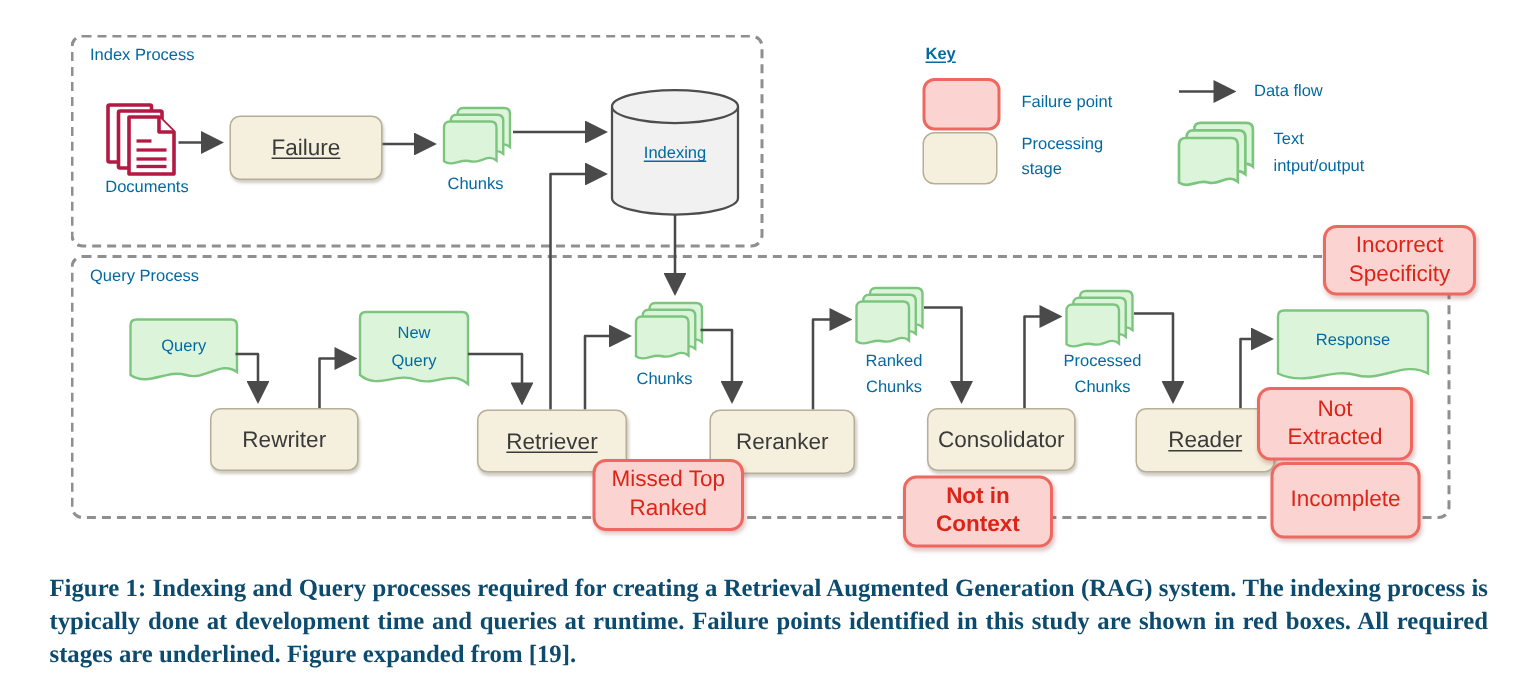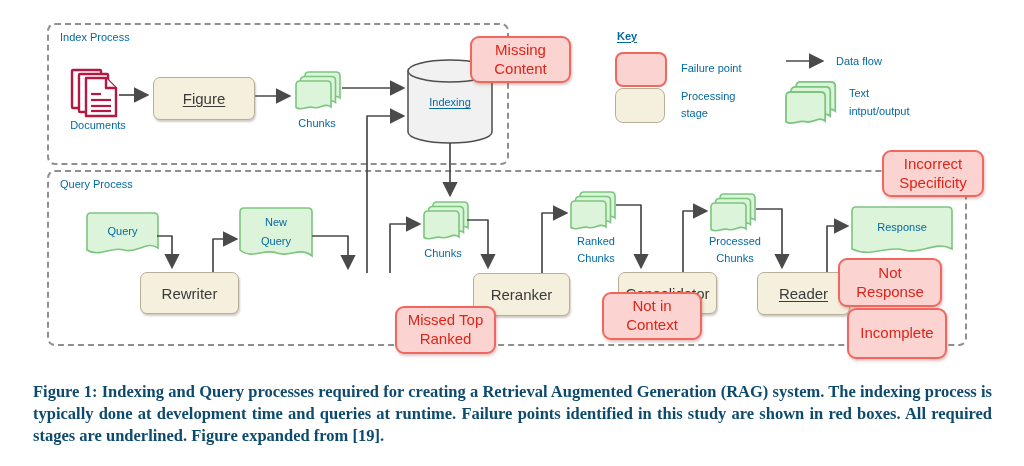--- a/index.html
+++ b/index.html
@@ -97,21 +97,21 @@
       <polyline class="flow" points="827,272 827,226 847,226"></polyline>
       <polyline class="flow" points="786,61 822,61"></polyline>
     </g>
   </svg>
 
   <div class="lbl" style="left:60px;top:31px;">Index Process</div>
   <div class="lbl" style="left:60px;top:178px;">Query Process</div>
 
   <div class="lbl center" style="left:52px;top:119px;width:92px;">Documents</div>
   <div class="stage" style="left:153px;top:77px;width:100px;height:41px;">
-    <span class="ul">Figure</span>
+    <span class="ul">Failure</span>
   </div>
   <div class="lbl center" style="left:291px;top:117px;width:52px;">Chunks</div>
   <div class="lbl center" style="left:408px;top:96px;width:84px;">
     <span class="ul">Indexing</span>
   </div>
 
   <div class="lbl bold" style="left:617px;top:17px;">
     <span class="ul">Key</span>
   </div>
   <div class="swatch sw-fail" style="left:615px;top:52px;width:48px;height:31px;"></div>
@@ -129,37 +129,38 @@
   <div class="lbl center" style="left:417px;top:247px;width:52px;">Chunks</div>
   <div class="lbl center" style="left:566px;top:233px;width:60px;line-height:17px;">Ranked
 Chunks</div>
   <div class="lbl center" style="left:697px;top:233px;width:76px;line-height:17px;">Processed
 Chunks</div>
   <div class="lbl center" style="left:852px;top:210px;width:100px;height:34px;">Response</div>
 
   <div class="stage" style="left:140px;top:272px;width:97px;height:40px;">
     <span>Rewriter</span>
   </div>
+  <div class="stage" style="left:318px;top:273px;width:98px;height:40px;">
+    <span class="ul">Retriever</span>
+  </div>
   <div class="stage" style="left:473px;top:273px;width:95px;height:41px;">
     <span>Reranker</span>
   </div>
   <div class="stage" style="left:618px;top:272px;width:97px;height:40px;">
     <span>Consolidator</span>
   </div>
   <div class="stage" style="left:757px;top:272px;width:91px;height:41px;">
     <span class="ul">Reader</span>
   </div>
 
-  <div class="fail" style="left:470px;top:36px;width:97px;height:43px;">Missing
-Content</div>
   <div class="fail" style="left:395px;top:306px;width:97px;height:44px;">Missed Top
 Ranked</div>
-  <div class="fail" style="left:602px;top:292px;width:96px;height:44px;">Not in
+  <div class="fail" style="left:602px;top:317px;width:96px;height:44px;font-weight:bold;">Not in
 Context</div>
   <div class="fail" style="left:882px;top:150px;width:98px;height:43px;">Incorrect
 Specificity</div>
   <div class="fail" style="left:838px;top:258px;width:100px;height:45px;">Not
-Response</div>
+Extracted</div>
   <div class="fail" style="left:847px;top:308px;width:96px;height:47px;">Incomplete</div>
 
   <div class="caption">Figure 1: Indexing and Query processes required for creating a Retrieval Augmented Generation (RAG) system. The indexing process is typically done at development time and queries at runtime. Failure points identified in this study are shown in red boxes. All required stages are underlined. Figure expanded from [19].</div>
 
 </div>
 
 </body></html>

